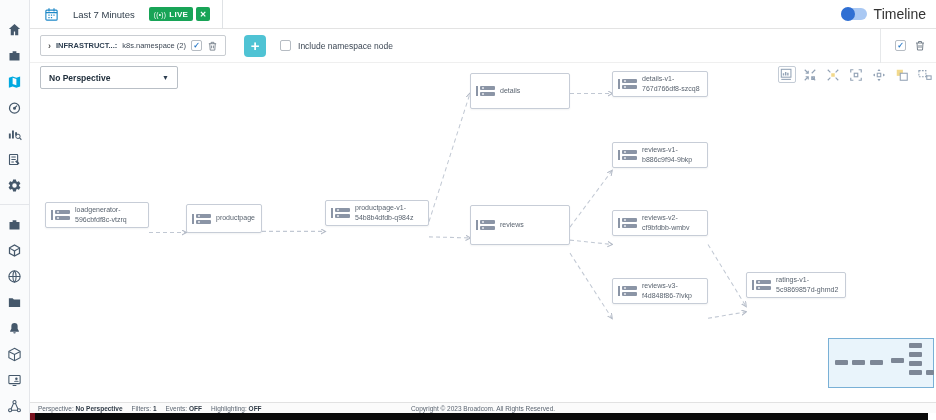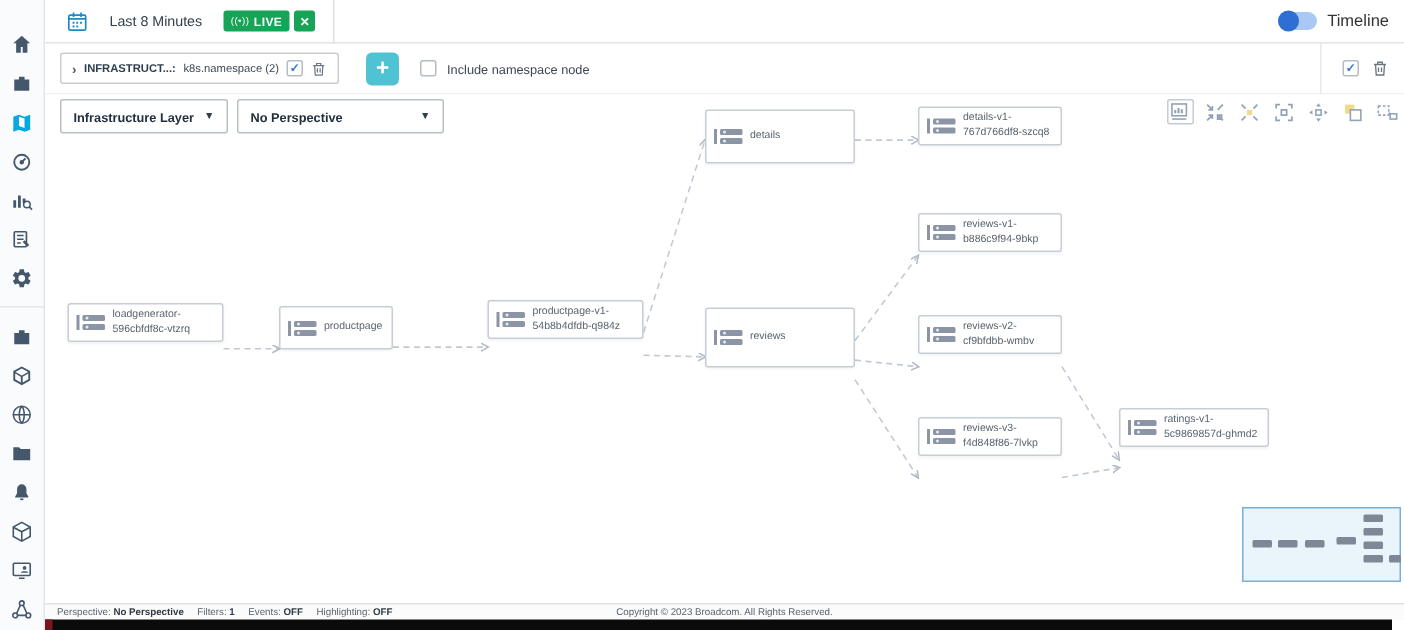--- a/index.html
+++ b/index.html
@@ -30,21 +30,21 @@
   .row2 { height:29px; border-bottom:1px solid #e3e3e3; display:flex; align-items:center; padding:0 10px; }
   .cal { color:#1e88c7; margin:0 6px 0 4px; display:flex; cursor:pointer; }
   .time-label { font-size:9.5px; color:#33404d; margin:0 14px 0 8px; }
   .live-pill { background:#18a457; color:#fff; border-radius:2px; height:14px; display:flex; align-items:center; gap:3px; padding:0 5px; font-size:8px; font-weight:bold; letter-spacing:.3px; cursor:pointer; }
   .live-glyph { font-size:6.5px; font-weight:normal; }
   .live-close { background:#18a457; color:#fff; border-radius:2px; width:14px; height:14px; margin-left:3px; display:flex; align-items:center; justify-content:center; font-size:8px; font-weight:bold; cursor:pointer; }
   .row2 .vdiv { margin-left:12px; height:29px; }
   .row2-right { margin-left:auto; display:flex; align-items:center; gap:7px; }
   .toggle { width:26px; height:12px; border-radius:6px; background:#a9c8f3; position:relative; cursor:pointer; }
   .toggle .knob { position:absolute; left:0; top:-1px; width:14px; height:14px; border-radius:50%; background:#2f6fd3; }
-  .timeline-label { font-size:11px; color:#333; }
+  .timeline-label { font-size:14px; color:#333; }
 
   .row3 { height:34px; border-bottom:1px solid #efefef; display:flex; align-items:center; padding:0 10px; }
   .filter-chip { display:flex; align-items:center; gap:5px; border:1px solid #c9cdd2; border-radius:2px; background:#fff; height:21px; padding:0 7px; cursor:pointer; }
   .chip-exp { font-size:9px; color:#555; font-weight:bold; }
   .chip-label { font-size:7.5px; font-weight:bold; color:#2d3e50; }
   .chip-value { font-size:7.5px; color:#3c4754; }
   .cbx { width:11px; height:11px; border:1px solid #b6bcc3; border-radius:2px; background:#fff; display:flex; align-items:center; justify-content:center; font-size:8px; color:#2979c8; cursor:pointer; }
   .cbx.checked::before { content:"✓"; font-weight:bold; }
   .trash { color:#6b7682; display:flex; cursor:pointer; }
   .add-btn { width:22px; height:22px; border-radius:4px; background:#4fc3d4; color:#fff; font-size:15px; font-weight:bold; display:flex; align-items:center; justify-content:center; margin:0 14px 0 18px; cursor:pointer; }
@@ -184,21 +184,21 @@
 
 
     <div class="row2">
       <span class="cal">
           <svg width="15" height="15" viewBox="0 0 24 24" fill="none" stroke="currentColor" stroke-width="1.8">
             <rect x="3" y="5" width="18" height="16" rx="1.5"></rect>
             <path d="M8 2v5M16 2v5M3 9h18"></path>
             <path d="M7 13h2M11 13h2M15 13h2M7 17h2M11 17h2" stroke-width="2.2"></path>
           </svg>
         </span>
-      <span class="time-label">Last 8 Minutes</span>
+      <span class="time-label">Last 7 Minutes</span>
       <div class="live-pill">
         <span class="live-glyph">((•))</span>
         <span>LIVE</span>
       </div>
       <div class="live-close">✕</div>
       <div class="vdiv"></div>
       <div class="row2-right">
         <div class="toggle">
             <div class="knob"></div>
           </div>
@@ -229,24 +229,20 @@
               <path d="M4 7h16M9 7V4h6v3M6 7l1 14h10l1-14"></path>
               <path d="M10 11v6M14 11v6"></path>
             </svg>
           </span>
       </div>
     </div>
 
     <div class="canvas">
 
       <div class="controls">
-        <div class="dropdown dd1">
-          <span class="dd-text">Infrastructure Layer</span>
-          <span class="caret">▼</span>
-        </div>
         <div class="dropdown dd2">
           <span class="dd-text">No Perspective</span>
           <span class="caret">▼</span>
         </div>
         <div class="toolbar">
           <div class="tbtn first">
               <svg viewBox="0 0 16 16" fill="none" stroke="currentColor" stroke-width="1.2">
                 <rect x="1.5" y="1.5" width="11" height="9"></rect>
                 <path d="M4 8.5V6M6.5 8.5V4.5M9 8.5V5.5" stroke-width="1.6"></path>
                 <path d="M1.5 13h11"></path>

